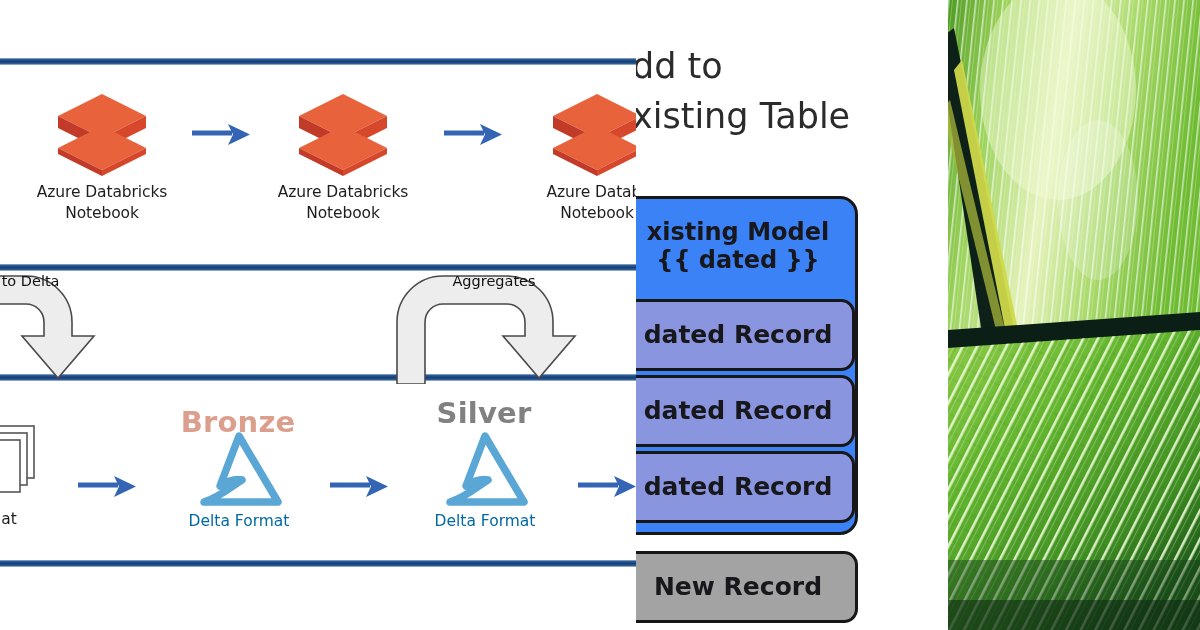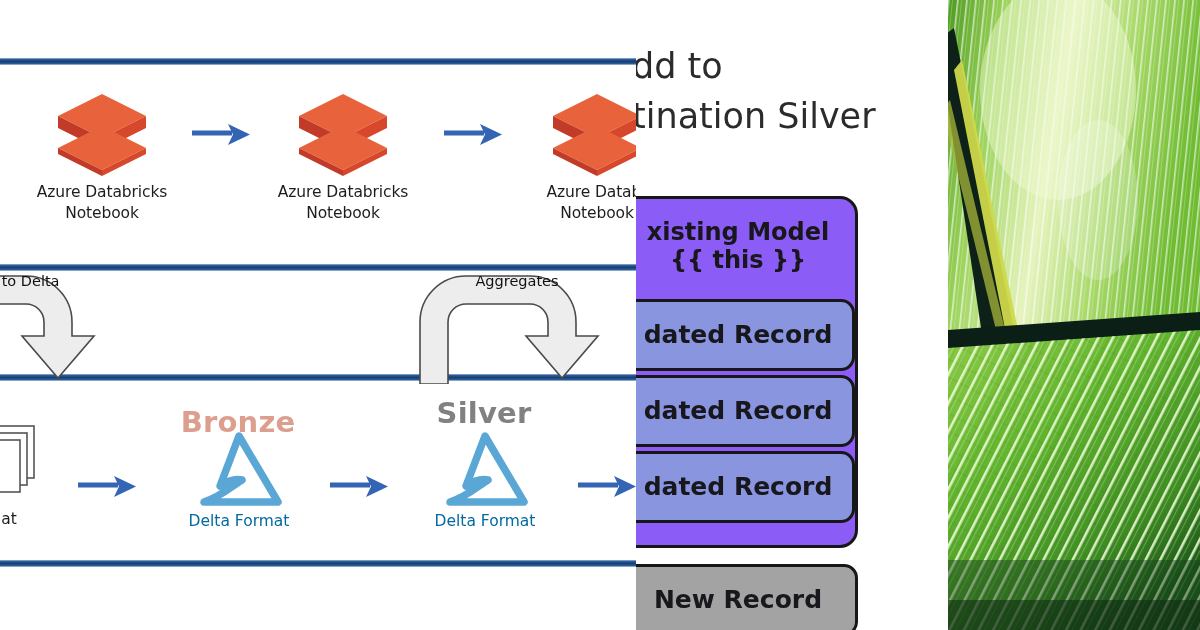--- a/index.html
+++ b/index.html
@@ -45,22 +45,22 @@
                font-size:35px;line-height:1.42;color:#2b2b2b;
                font-family:"DejaVu Sans",sans-serif;font-weight:400;}
   .rec-stack{position:absolute;left:-18px;top:196px;width:240px;}
   .rec-box{position:relative;height:72px;border:3px solid #171717;border-radius:14px;
            display:flex;align-items:center;justify-content:center;text-align:center;
            font-family:"DejaVu Sans",sans-serif;font-weight:bold;font-size:25px;color:#17171c;
            box-sizing:border-box;line-height:1.15;}
   .rec-existing{background:#D98FD8;height:96px;font-size:24px;}
   .rec-updated{background:#8A95E0;margin-top:4px;}
   .rec-new{background:#a3a3a3;margin-top:16px;}
-  .rec-wrap{position:relative;background:#8b5cf6;border:3px solid #171717;border-radius:18px;
-            padding:0 0 22px 0;box-sizing:border-box;}
+  .rec-wrap{position:relative;background:#3b82f6;border:3px solid #171717;border-radius:18px;
+            padding:0 0 9px 0;box-sizing:border-box;}
 
   
   #leaf{position:absolute;inset:0;}
 </style>
 </head>
 <body>
 
 <div id="stage">
 
   <div class="panel" id="panel-left">
@@ -137,21 +137,21 @@
     <div class="uband" style="left:-92px;top:266px;">
       <svg width="210" height="118" viewBox="0 0 210 118">
         <path d="M8,118 L8,56 A46,46 0 0 1 54,10 L118,10 A46,46 0 0 1 164,56 L164,70
                  L186,70 L150,112 L114,70 L136,70 L136,56 A18,18 0 0 0 118,38 L54,38
                  A18,18 0 0 0 36,56 L36,118 Z" fill="#EDEDED" stroke="#4A4A4A" stroke-width="1.6"></path>
       </svg>
       <span class="lbl">Raw to Delta</span>
     </div>
 
 
-    <div class="uband" style="left:412px;top:266px;">
+    <div class="uband" style="left:389px;top:266px;">
       <svg width="210" height="118" viewBox="0 0 210 118">
         <path d="M8,118 L8,56 A46,46 0 0 1 54,10 L118,10 A46,46 0 0 1 164,56 L164,70
                  L186,70 L150,112 L114,70 L136,70 L136,56 A18,18 0 0 0 118,38 L54,38
                  A18,18 0 0 0 36,56 L36,118 Z" fill="#EDEDED" stroke="#4A4A4A" stroke-width="1.6"></path>
       </svg>
       <span class="lbl">Aggregates</span>
     </div>
 
     <div class="tier tier-bronze" style="left:138px;top:396px;">Bronze</div>
     <div class="tier tier-silver" style="left:384px;top:396px;">Silver</div>
@@ -199,29 +199,29 @@
       <svg width="60" height="26" viewBox="0 0 60 26">
           <path d="M0,11 L40,11" stroke="#3465B4" stroke-width="5" fill="none"></path>
           <path d="M36,2 L58,12.5 L36,23 L41,12.5 Z" fill="#3465B4"></path>
         </svg>
     </div>
   </div>
 
   <div class="panel" id="panel-mid">
     <div id="mid-heading">
       <div>dd to</div>
-      <div>tination Silver</div>
+      <div>xisting Table</div>
     </div>
 
     <div class="rec-stack">
       <div class="rec-wrap">
         <div class="rec-box rec-existing" style="border:none;background:transparent;">
           <div>
             <div>xisting Model</div>
-            <div>{{ this }}</div>
+            <div>{{ dated }}</div>
           </div>
         </div>
         <div style="padding:0 0 0 0;">
           <div class="rec-box rec-updated">dated Record</div>
           <div class="rec-box rec-updated">dated Record</div>
           <div class="rec-box rec-updated">dated Record</div>
         </div>
       </div>
       <div class="rec-box rec-new">New Record</div>
     </div>

